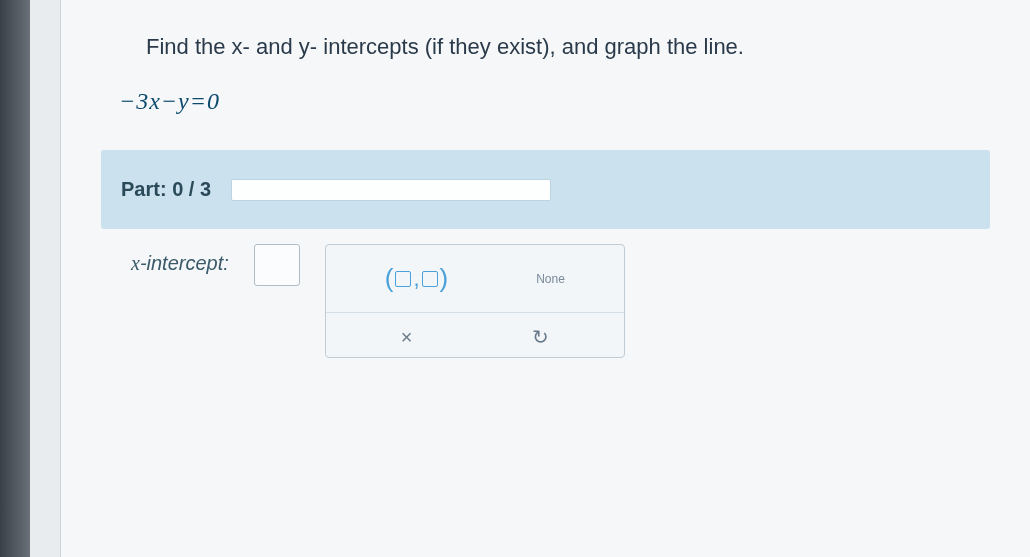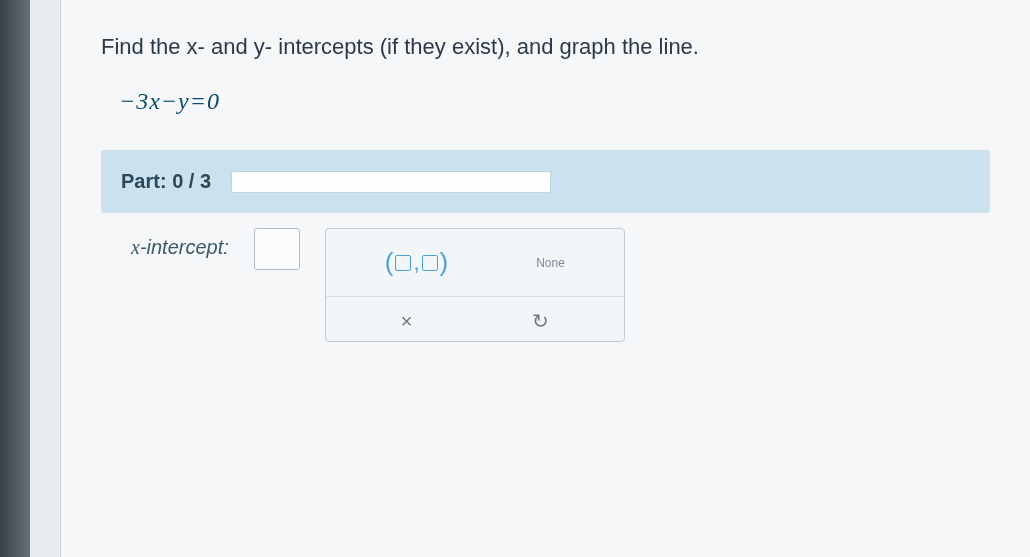--- a/index.html
+++ b/index.html
@@ -16,32 +16,33 @@
       margin: 0 0 0 60px;
       height: 100%;
       padding: 30px 40px 0 40px;
       border-left: 1px solid #d0d4d8;
     }
     .question-text {
       color: #2a3a4a;
       font-size: 22px;
       margin-bottom: 25px;
       line-height: 1.5;
+      margin-left: 45px;
     }
     .equation {
       color: #0c4a6e;
       font-size: 24px;
       font-style: italic;
       font-family: 'Times New Roman', serif;
       margin: 0 0 35px 18px;
       letter-spacing: 1px;
     }
     .progress-bar-row {
       background: #cce1ee;
-      padding: 20px 20px;
+      padding: 28px 20px;
       border-radius: 3px;
       display: flex;
       align-items: center;
       gap: 20px;
       margin-bottom: 15px;
     }
     .progress-label {
       color: #2a4a5a;
       font-size: 20px;
       font-weight: bold;

